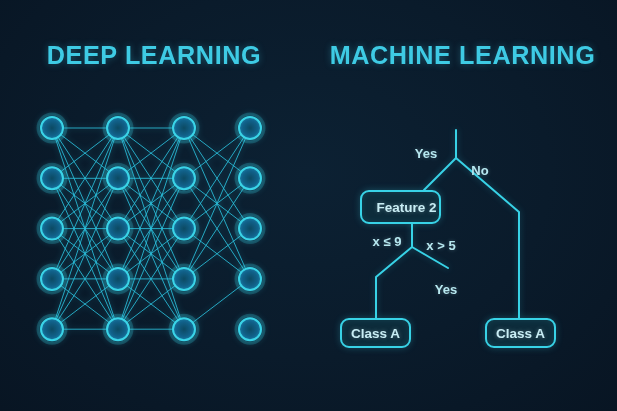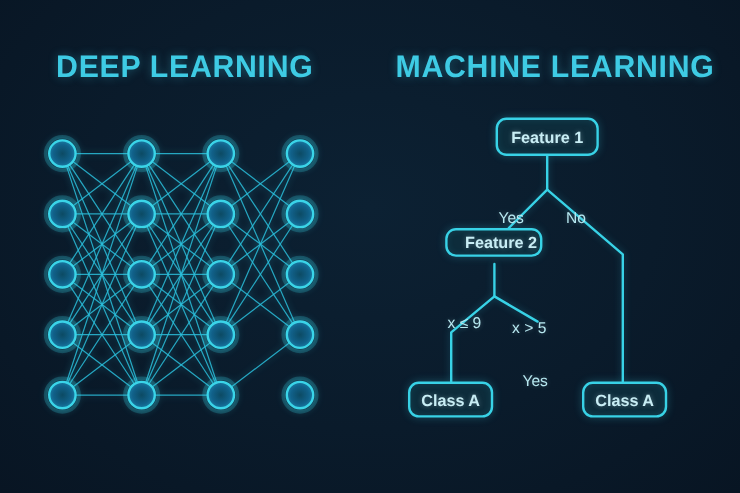--- a/index.html
+++ b/index.html
@@ -38,35 +38,34 @@
     font-size:13.5px;
     font-weight:700;
     display:flex;
     align-items:center;
     justify-content:center;
     box-shadow:0 0 7px rgba(56,210,230,0.28), inset 0 0 6px rgba(56,210,230,0.12);
     text-shadow:0 0 4px rgba(200,237,244,0.35);
     white-space:nowrap;
   }
   #node-feature1{left:413px;top:98px;width:86px;height:32px;}
-  #node-feature2{left:371px;top:190px;width:81px;height:24px;padding-left:12px;}
+  #node-feature2{left:360px;top:190px;width:81px;height:34px;padding-left:12px;}
   #node-class-a-left{left:340px;top:318px;width:71px;height:30px;}
   #node-class-a-right{left:485px;top:318px;width:71px;height:30px;}
   .branch-label{
     position:absolute;
     transform:translate(-50%,-50%);
     color:#b7e8f0;
     font-size:13px;
-    font-weight:400;
+    font-weight:700;
     text-shadow:0 0 4px rgba(183,232,240,0.3);
     white-space:nowrap;
-    margin-top:28px;
   }
   #label-root-yes{left:426px;top:153px;}
-  #label-root-no{left:480px;top:153px;}
+  #label-root-no{left:480px;top:170px;}
   #label-le{left:387px;top:241px;}
   #label-gt{left:441px;top:245px;}
   #label-leaf-yes{left:446px;top:289px;}
 </style>
 </head>
 <body>
 
 <div class="canvas">
 
   <h1 class="panel-title" id="title-left">DEEP LEARNING</h1>
@@ -188,21 +187,20 @@
 
   <svg class="layer" id="tree-svg" width="617" height="411" viewBox="0 0 617 411">
       <polyline points="456,130 456,158" fill="none" stroke="#38d2e6" stroke-width="2" stroke-linecap="round" stroke-linejoin="round"></polyline>
       <polyline points="456,158 424,190" fill="none" stroke="#38d2e6" stroke-width="2" stroke-linecap="round" stroke-linejoin="round"></polyline>
       <polyline points="456,158 519,212 519,318" fill="none" stroke="#38d2e6" stroke-width="2" stroke-linecap="round" stroke-linejoin="round"></polyline>
       <polyline points="412,220 412,247" fill="none" stroke="#38d2e6" stroke-width="2" stroke-linecap="round" stroke-linejoin="round"></polyline>
       <polyline points="412,247 376,277 376,318" fill="none" stroke="#38d2e6" stroke-width="2" stroke-linecap="round" stroke-linejoin="round"></polyline>
       <polyline points="412,247 448,268" fill="none" stroke="#38d2e6" stroke-width="2" stroke-linecap="round" stroke-linejoin="round"></polyline>
     </svg>
 
-  <div class="tree-node" id="node-feature1">Feature 1</div>
 
   <div class="tree-node" id="node-feature2">Feature 2</div>
 
   <div class="tree-node" id="node-class-a-left">Class A</div>
 
   <div class="tree-node" id="node-class-a-right">Class A</div>
 
   <span class="branch-label" id="label-root-yes">Yes</span>
 
   <span class="branch-label" id="label-root-no">No</span>

